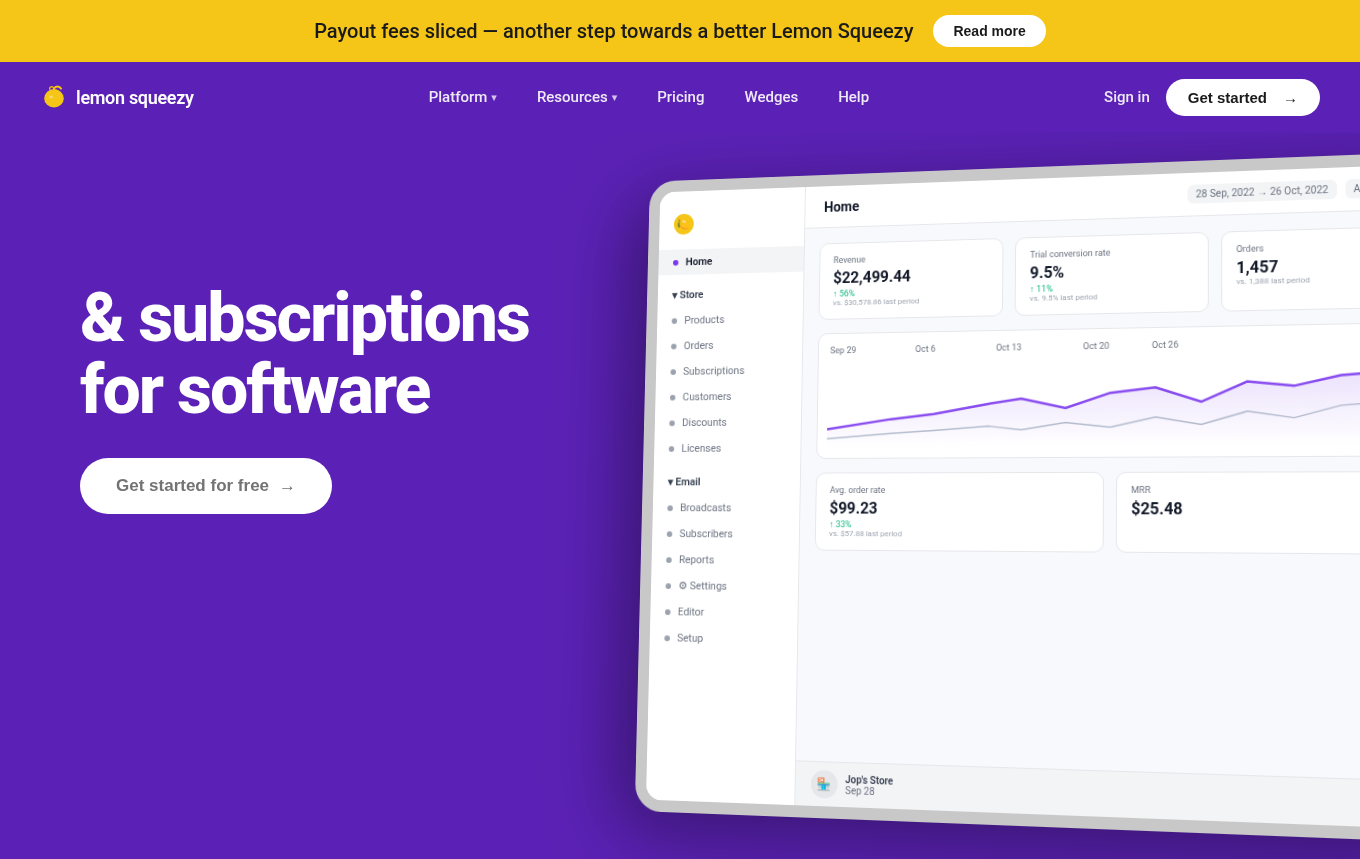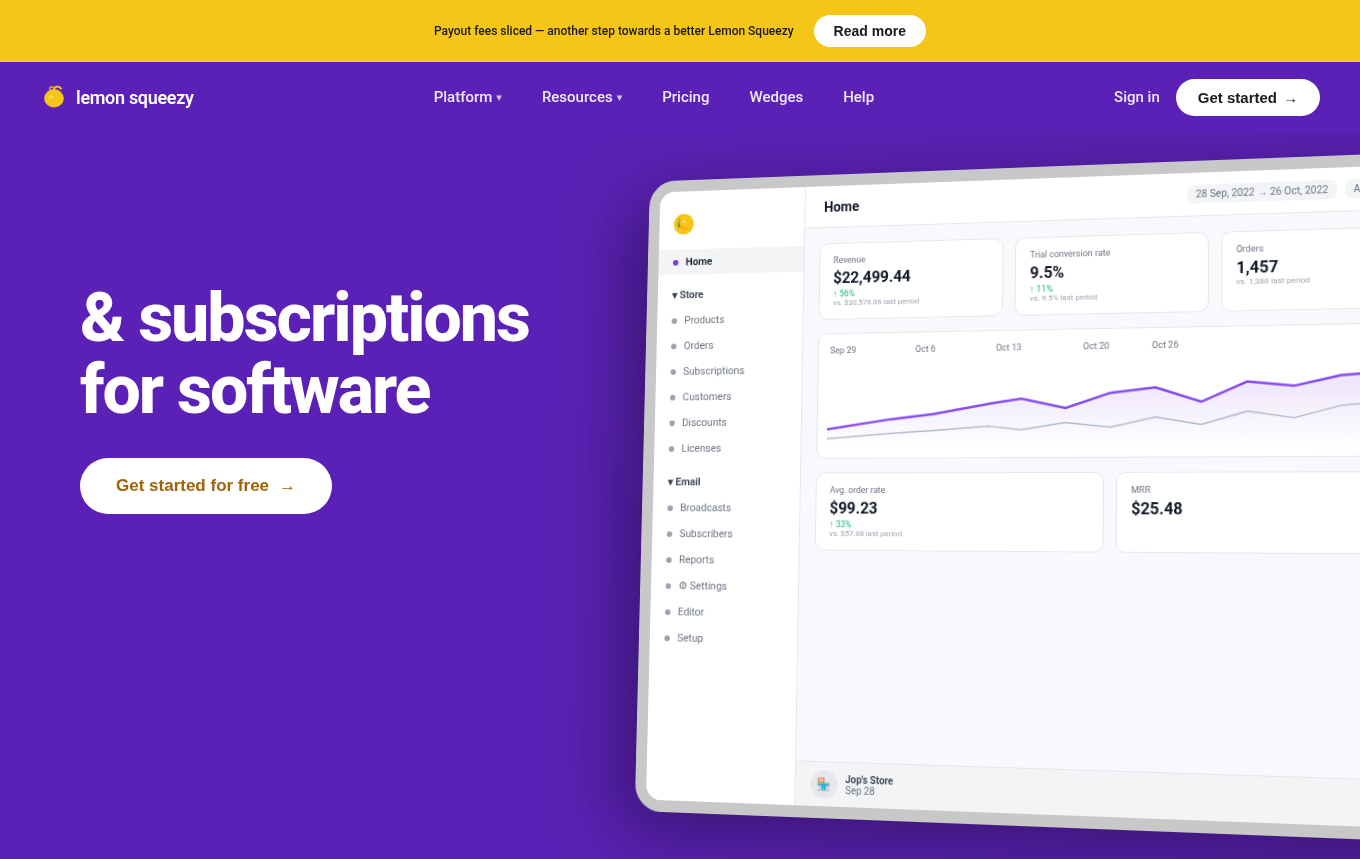--- a/index.html
+++ b/index.html
@@ -9,21 +9,21 @@
     .top-banner {
       background-color: #F5C518;
       display: flex;
       align-items: center;
       justify-content: center;
       gap: 20px;
       padding: 14px 20px;
       min-height: 62px;
     }
     .top-banner-text {
-      font-size: 12px;
+      font-size: 20px;
       color: #1a1a1a;
       font-weight: 500;
     }
     .read-more-btn {
       background: white;
       border: none;
       border-radius: 50px;
       padding: 8px 20px;
       font-size: 14px;
       font-weight: 600;
@@ -95,21 +95,21 @@
       background: white;
       color: #1a1a1a;
       border: none;
       border-radius: 50px;
       padding: 10px 22px;
       font-size: 15px;
       font-weight: 600;
       cursor: pointer;
       display: flex;
       align-items: center;
-      gap: 6px;
+      gap: 16px;
       text-align: center;
     }
 
     
     .hero {
       background: #5B21B6;
       min-height: 727px;
       position: relative;
       display: flex;
       align-items: flex-start;
@@ -131,21 +131,21 @@
     }
     .hero-subtitle {
       color: rgba(255,255,255,0.85);
       font-size: 18px;
       line-height: 1.6;
       margin-bottom: 48px;
       max-width: 520px;
     }
     .hero-cta {
       background: white;
-      color: #a16207;
+      color: #737373;
       border: none;
       border-radius: 50px;
       padding: 18px 36px;
       font-size: 17px;
       font-weight: 700;
       cursor: pointer;
       display: inline-flex;
       align-items: center;
       gap: 10px;
     }

